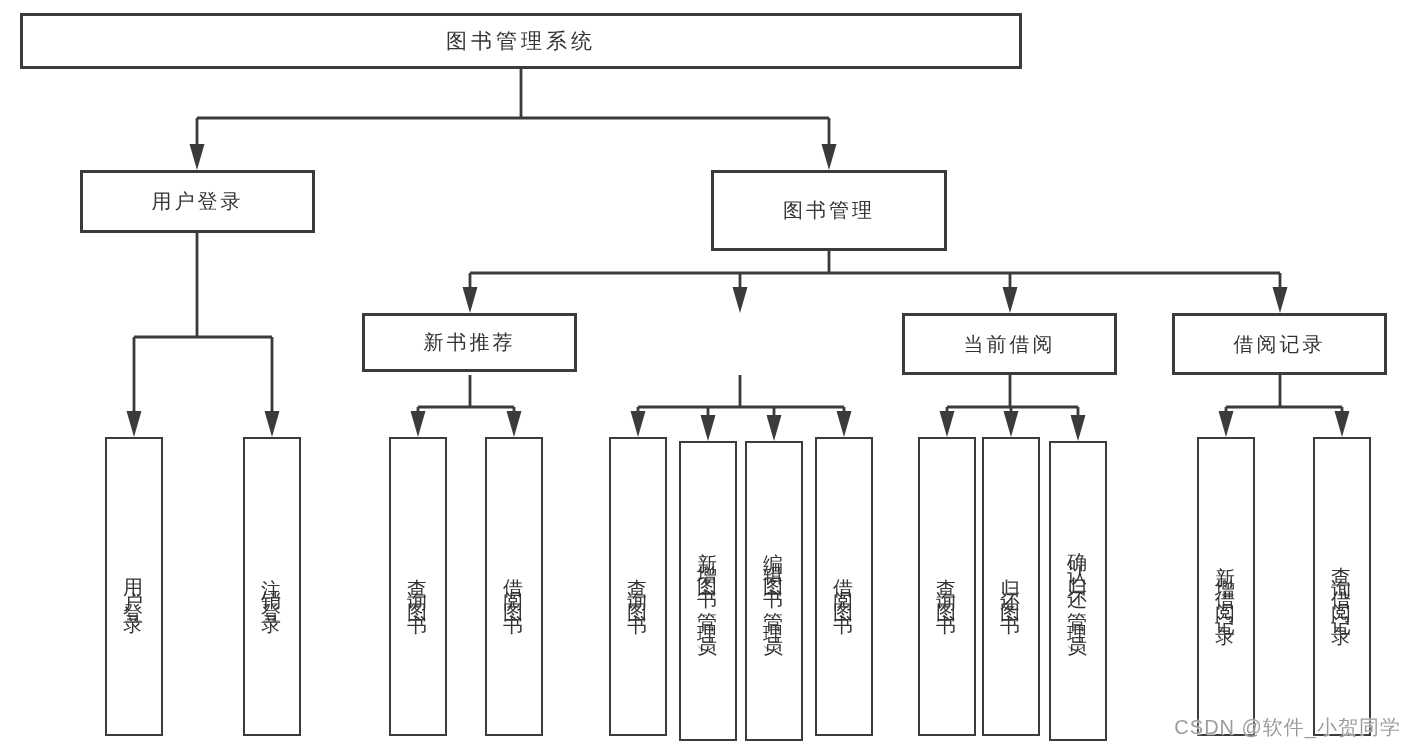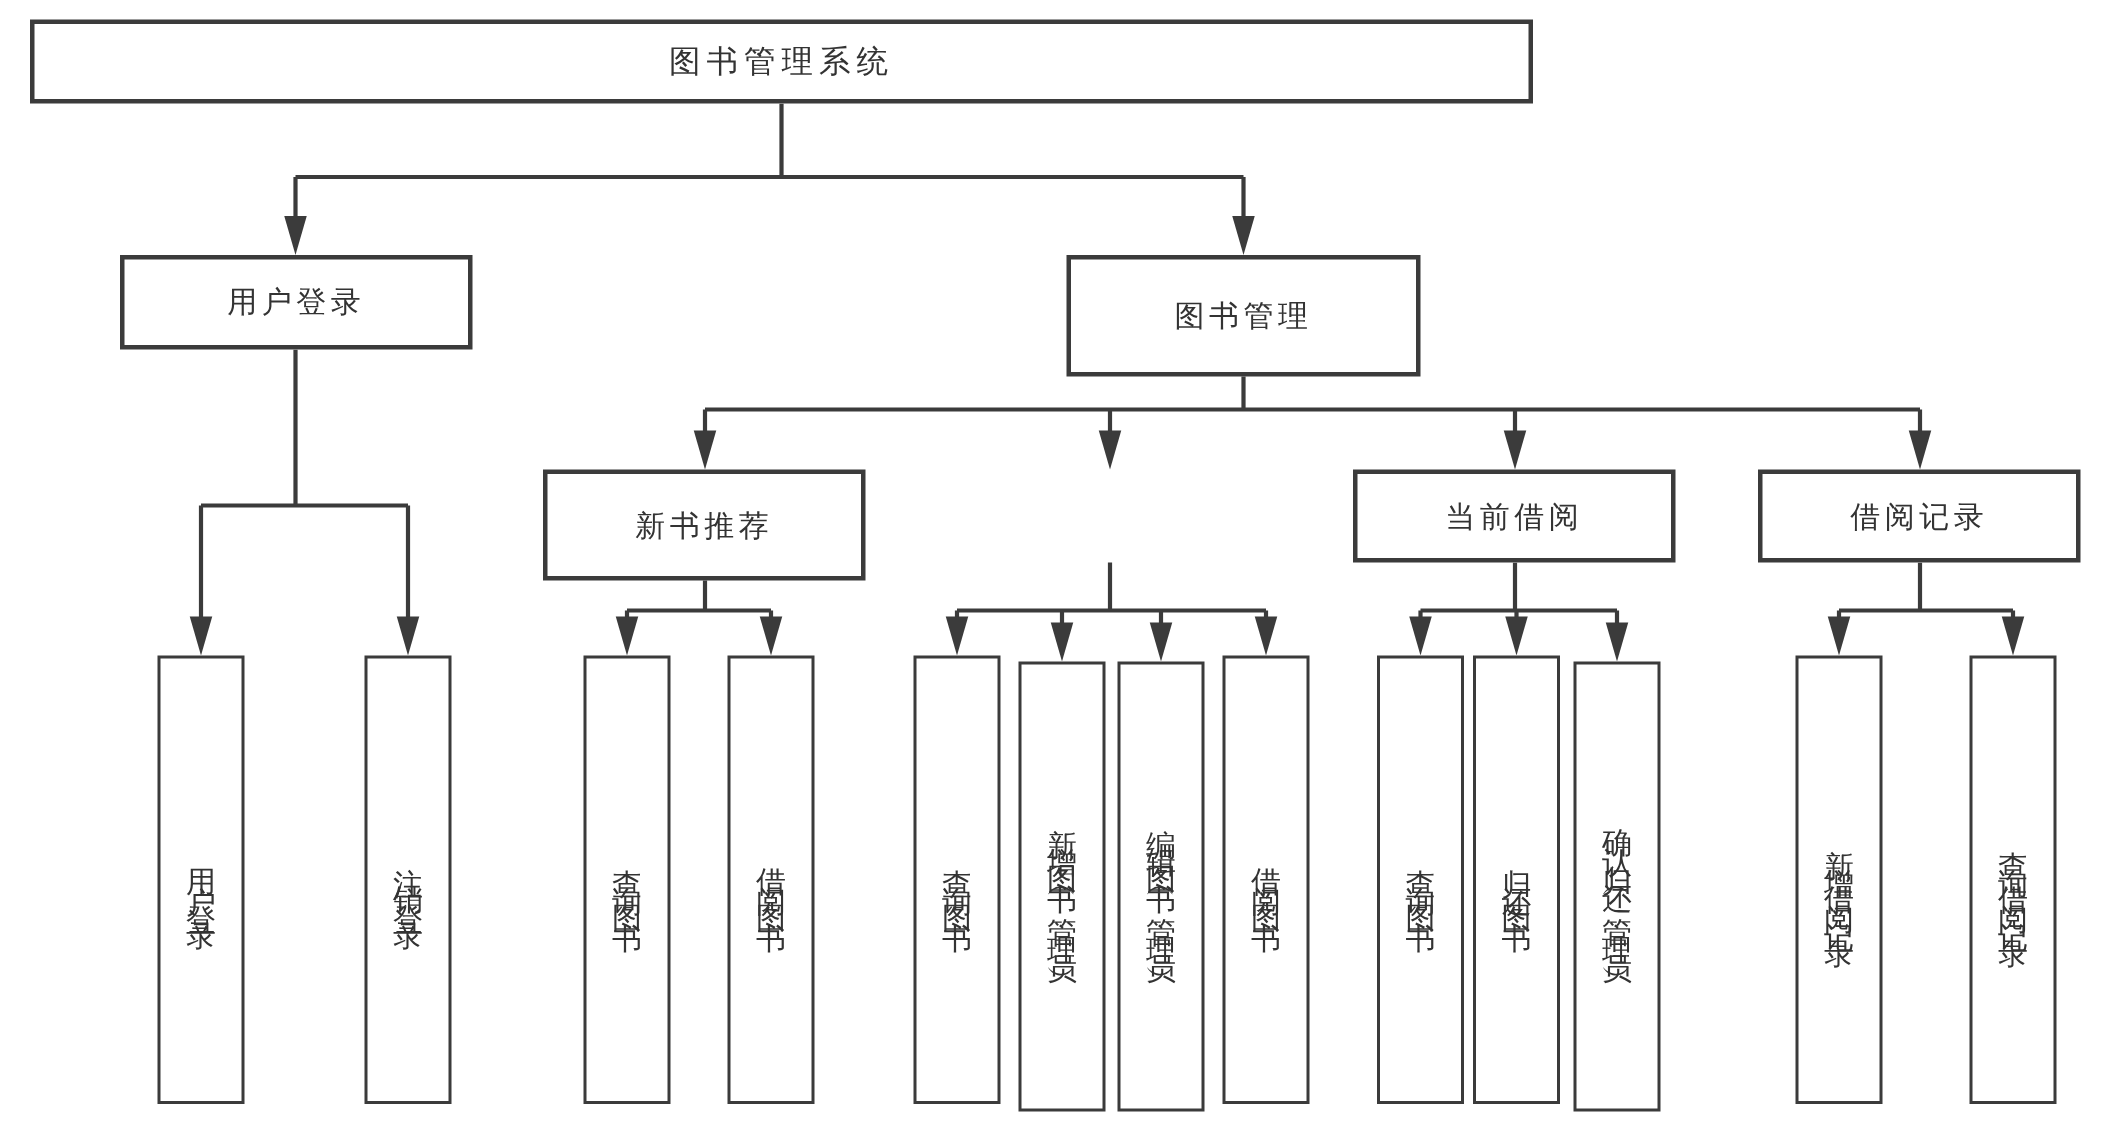--- a/index.html
+++ b/index.html
@@ -96,21 +96,21 @@
     <span>图书管理系统</span>
   </div>
 
   <div class="node" style="left:80px;top:170px;width:235px;height:63px">
     <span>用户登录</span>
   </div>
   <div class="node" style="left:711px;top:170px;width:236px;height:81px">
     <span>图书管理</span>
   </div>
 
-  <div class="node" style="left:362px;top:313px;width:215px;height:74px">
+  <div class="node" style="left:362px;top:313px;width:215px;height:59px">
     <span>新书推荐</span>
   </div>
   <div class="node" style="left:902px;top:313px;width:215px;height:62px">
     <span>当前借阅</span>
   </div>
   <div class="node" style="left:1172px;top:313px;width:215px;height:62px">
     <span>借阅记录</span>
   </div>
 
   <div class="node vert" style="left:105px;top:437px;width:58px;height:299px">
@@ -150,14 +150,15 @@
     <span>确认归还（管理员）</span>
   </div>
 
   <div class="node vert" style="left:1197px;top:437px;width:58px;height:299px">
     <span>新增借阅记录</span>
   </div>
   <div class="node vert" style="left:1313px;top:437px;width:58px;height:299px">
     <span>查询借阅记录</span>
   </div>
 
+  <div class="watermark">CSDN @软件_小贺同学</div>
 
 </div>
 
 </body></html>

